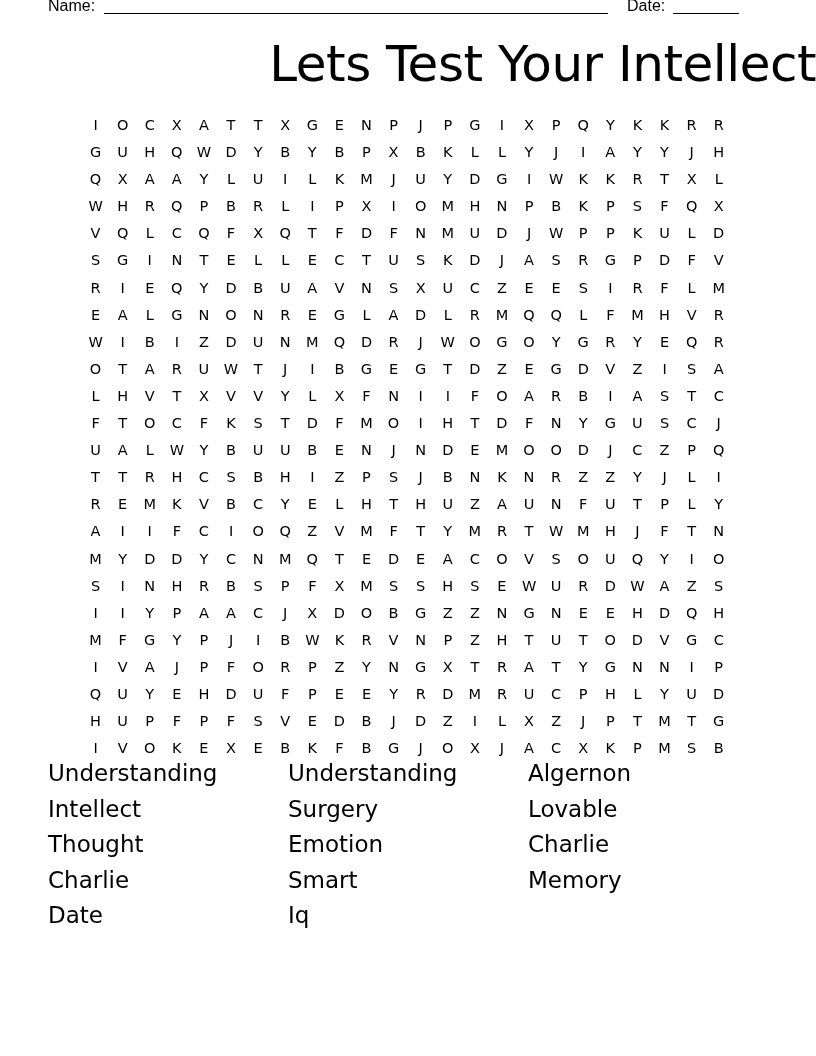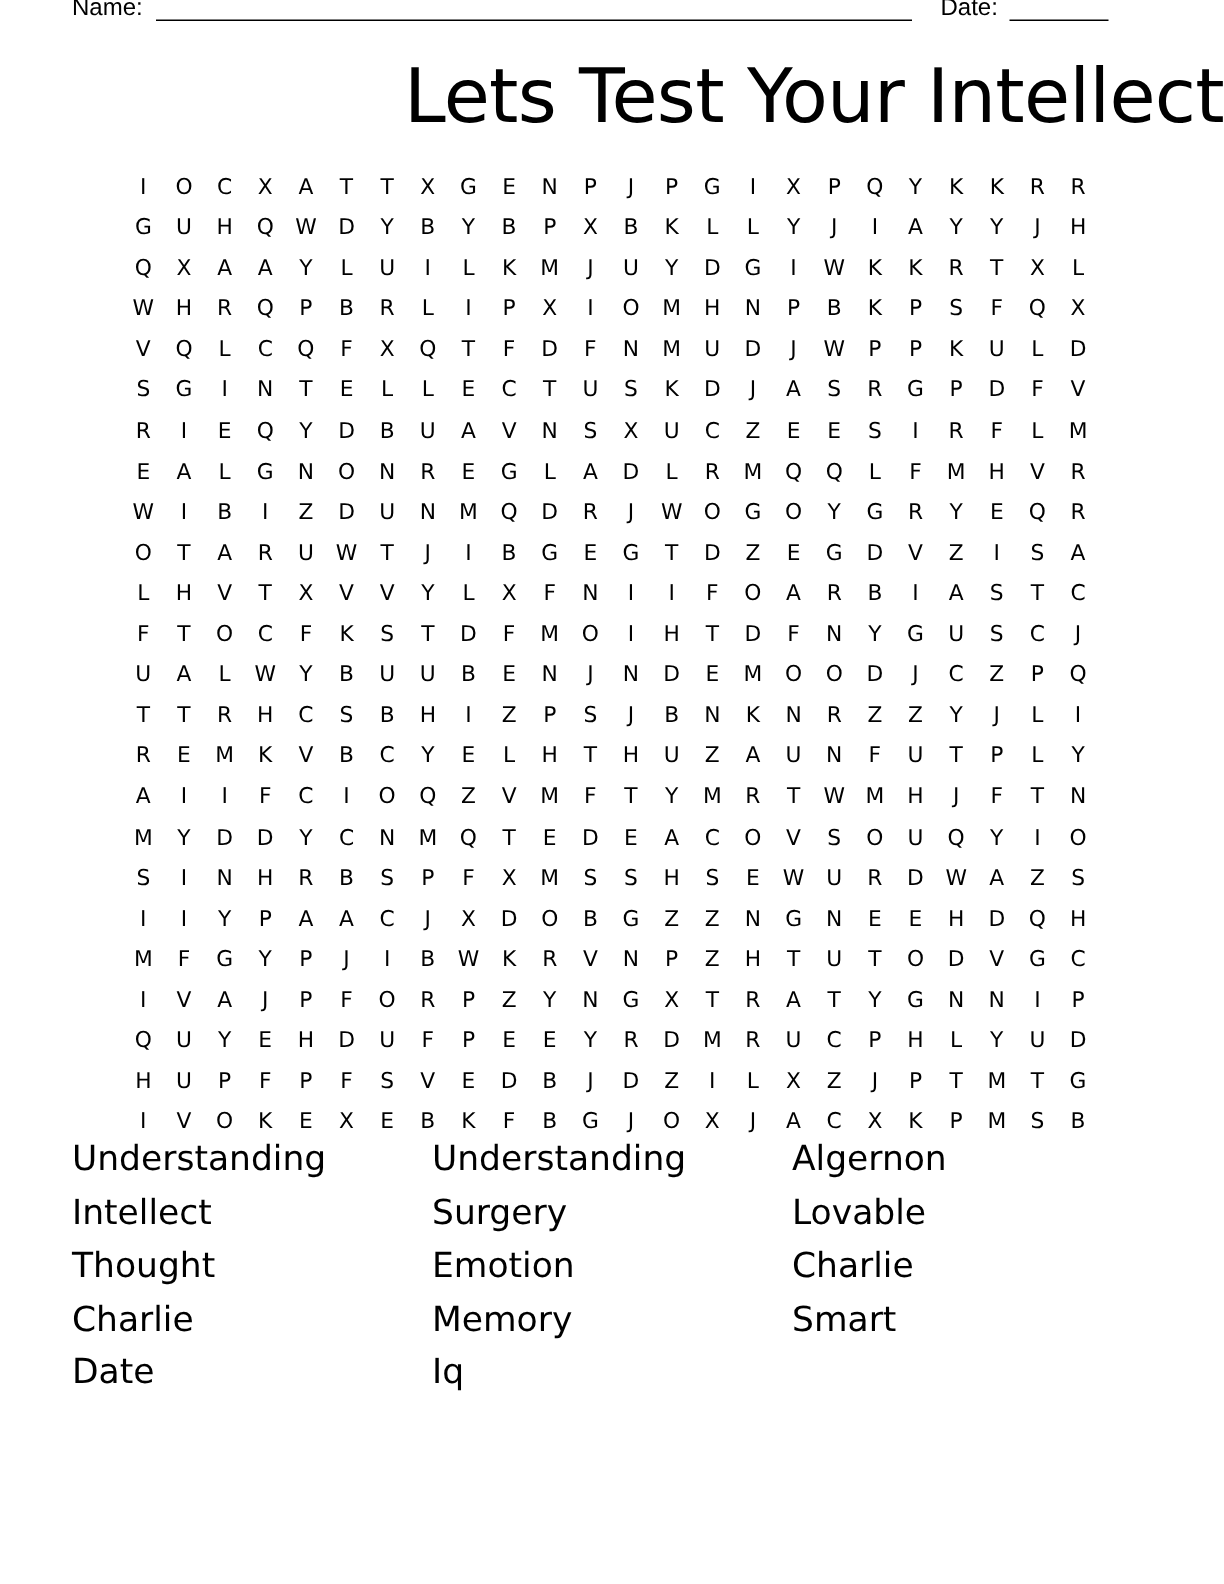--- a/index.html
+++ b/index.html
@@ -626,17 +626,17 @@
     <div class="word">Understanding</div>
     <div class="word">Understanding</div>
     <div class="word">Algernon</div>
     <div class="word">Intellect</div>
     <div class="word">Surgery</div>
     <div class="word">Lovable</div>
     <div class="word">Thought</div>
     <div class="word">Emotion</div>
     <div class="word">Charlie</div>
     <div class="word">Charlie</div>
+    <div class="word">Smart</div>
     <div class="word">Memory</div>
-    <div class="word">Smart</div>
     <div class="word">Date</div>
     <div class="word">Iq</div>
   </div>
 
 </body></html>

